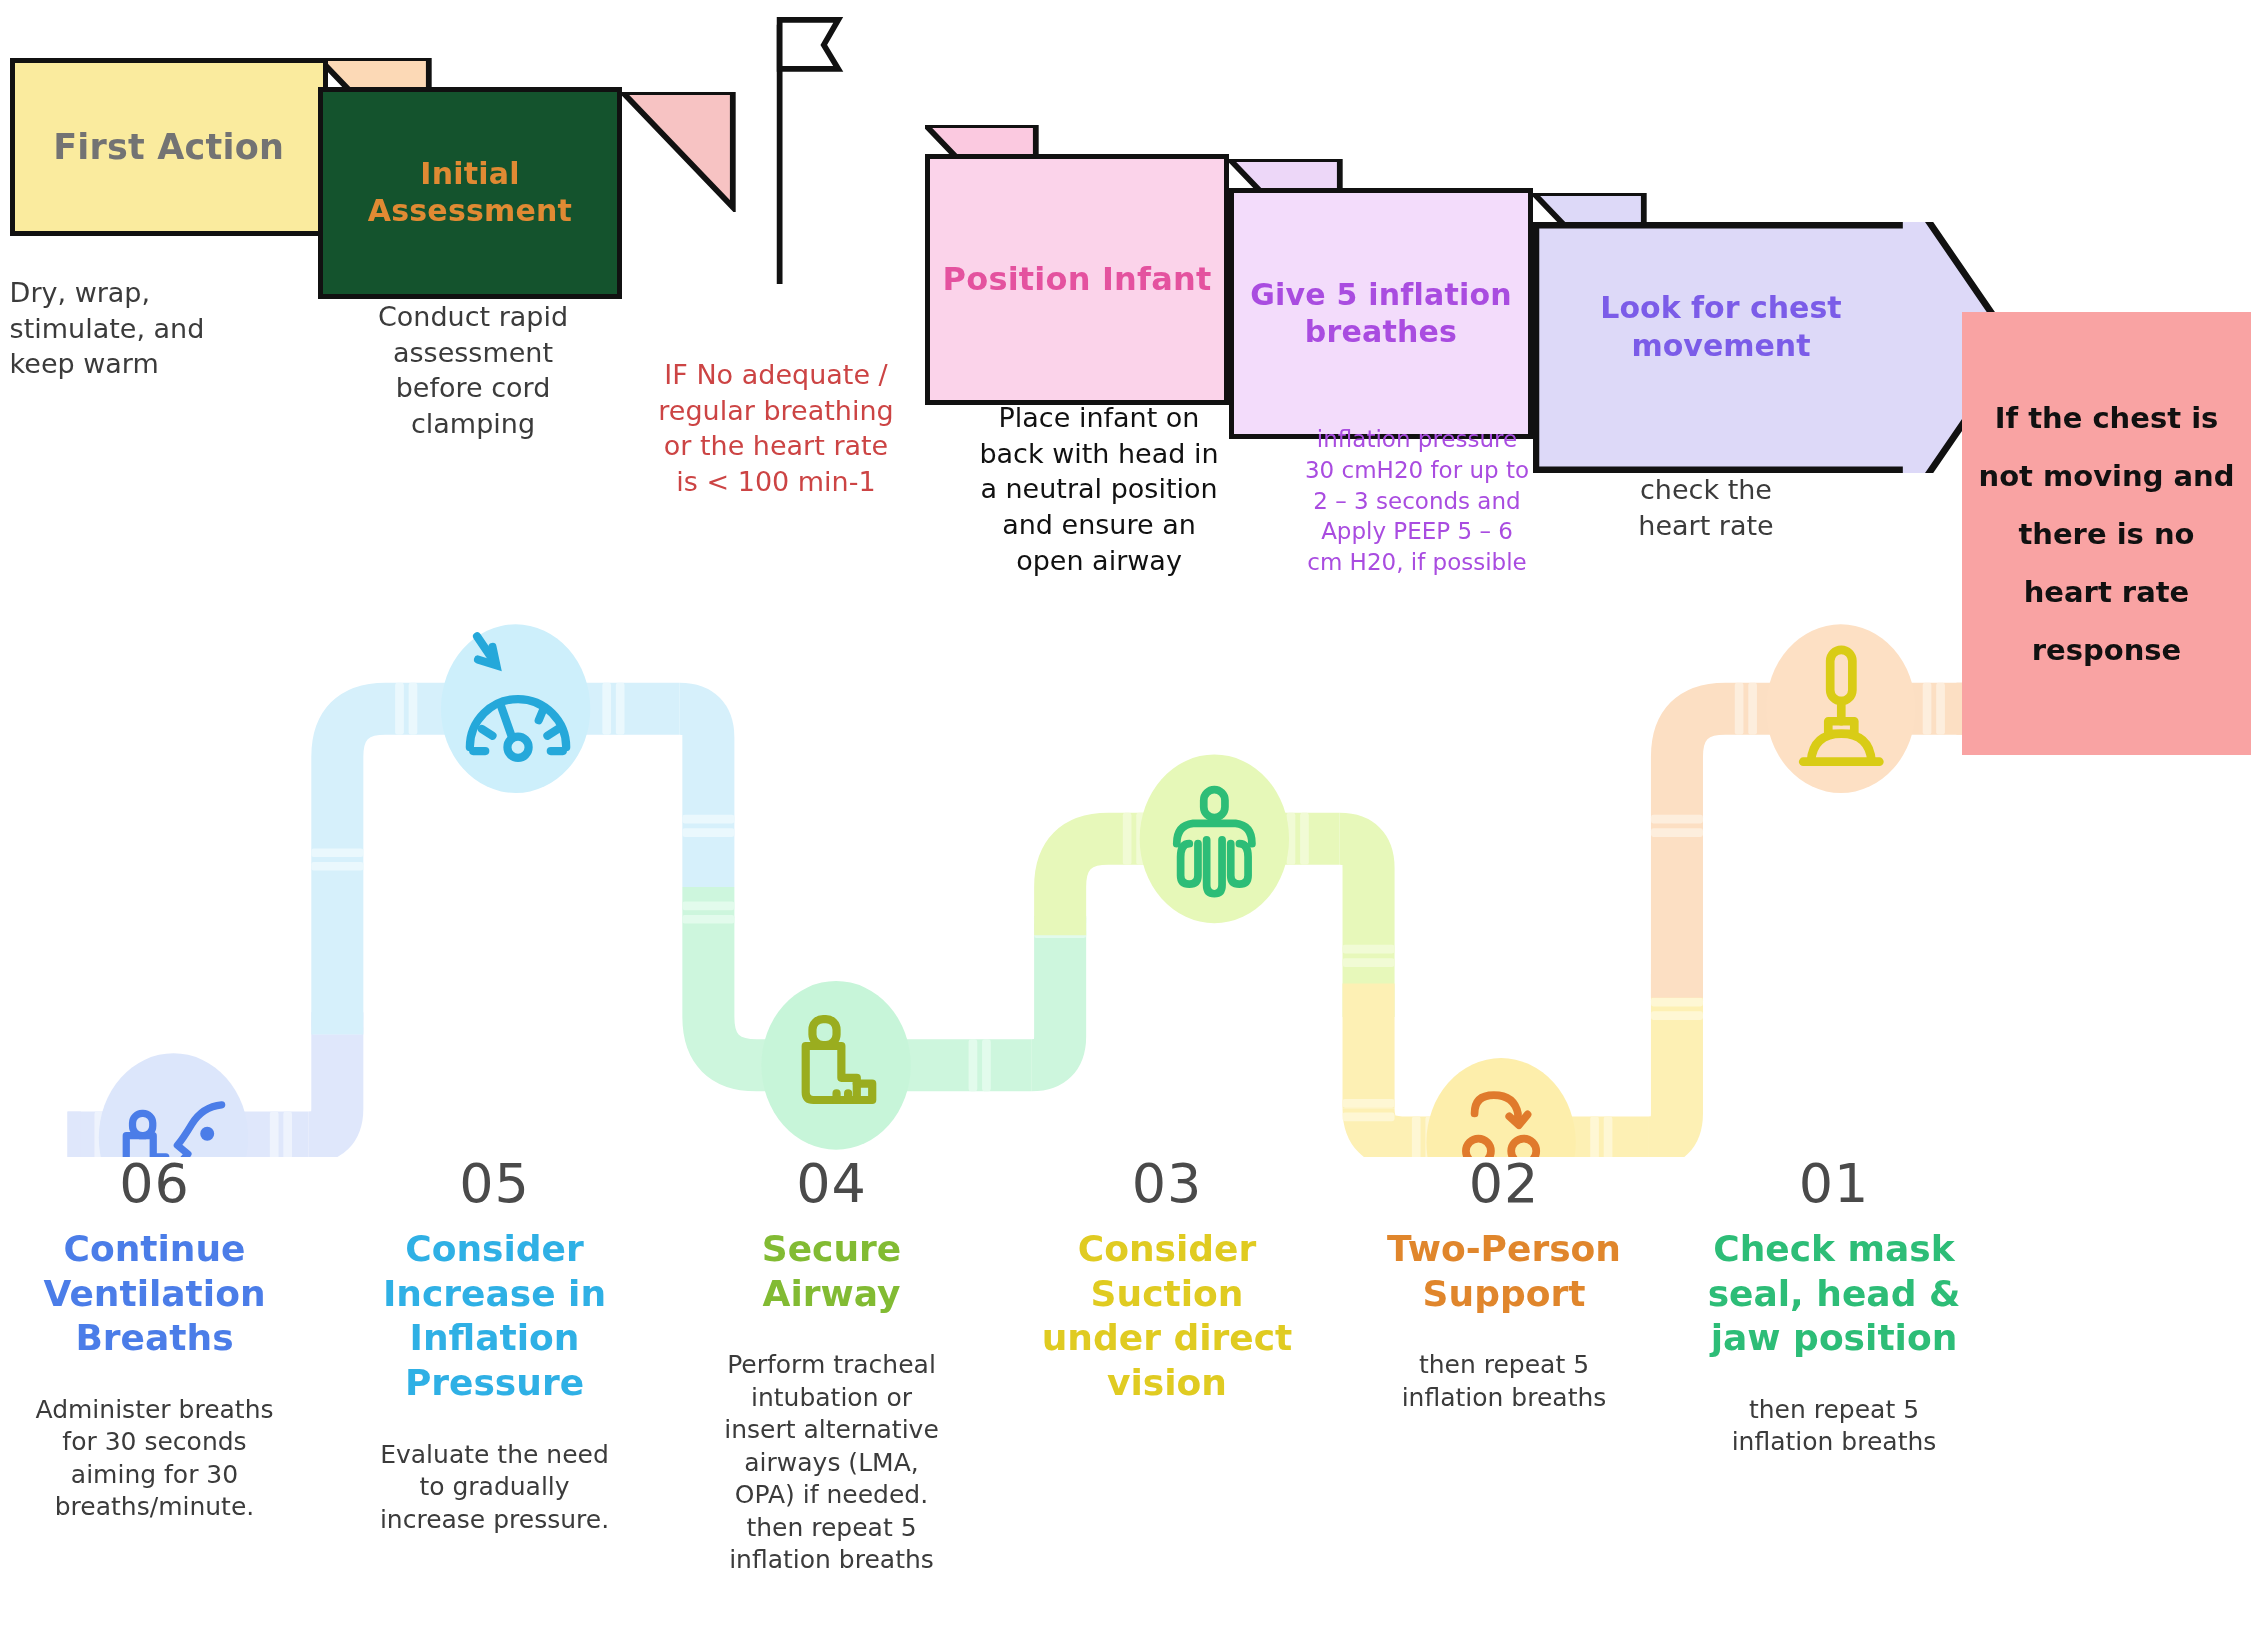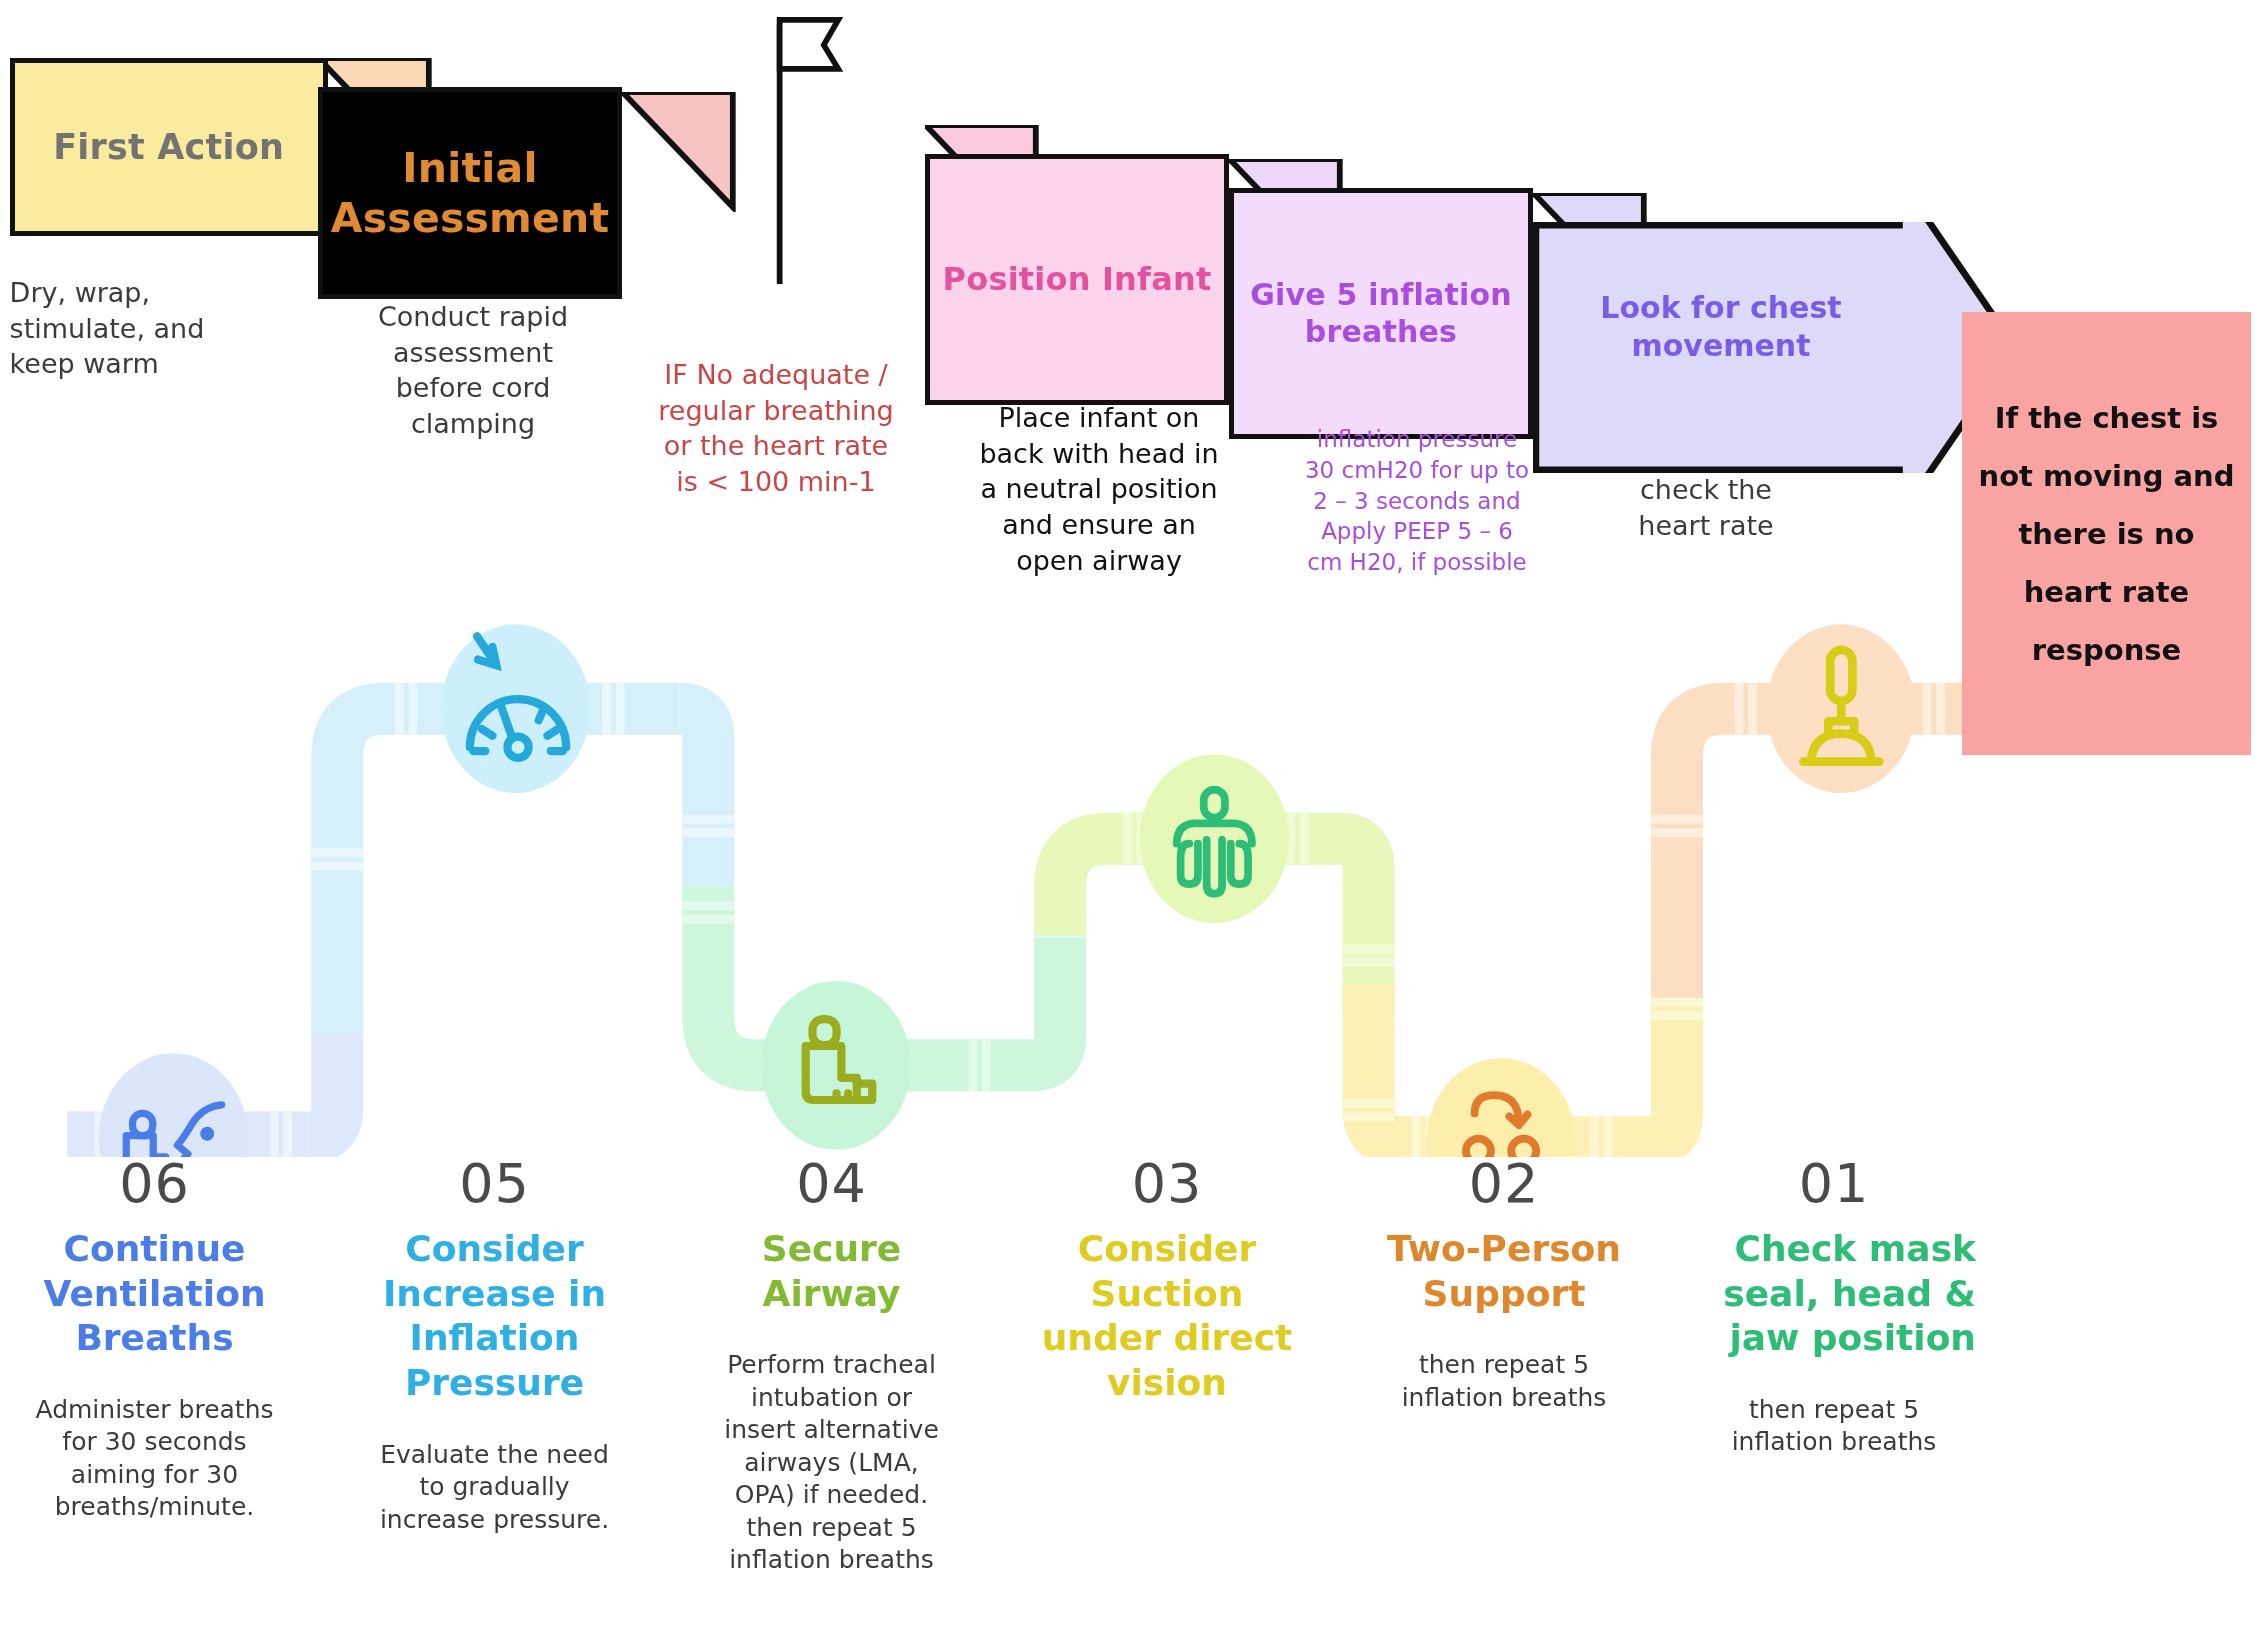--- a/index.html
+++ b/index.html
@@ -114,21 +114,21 @@
     <polygon points="0,0 230,0 230,240" fill="#edd7f8" stroke="#111" stroke-width="12"></polygon>
   </svg>
   <svg class="ribbon-fold" style="left:1533px; top:193px; width:116px; height:120px;" viewBox="0 0 240 250" width="116" height="120">
     <polygon points="0,0 230,0 230,240" fill="#ddd9f8" stroke="#111" stroke-width="12"></polygon>
   </svg>
 
   <div class="ribbon" style="left:9.6px; top:58px; width:318px; height:178px; background:#faeb9e; font-size:35px; color:#737373;">
     <span class="rtext">First Action</span>
   </div>
 
-  <div class="ribbon" style="left:318px; top:87px; width:304px; height:212px; background:#000000; font-size:41px; color:#e08a33;">
+  <div class="ribbon" style="left:318px; top:87px; width:304px; height:212px; background:#14532d; font-size:30px; color:#e08a33;">
     <span class="rtext">Initial
 Assessment</span>
   </div>
 
 
   <div class="ribbon" style="left:925px; top:154px; width:304px; height:251px; background:#fbd3ea; font-size:32px; color:#e4529f;">
     <span class="rtext">Position
 Infant</span>
   </div>
 
@@ -400,21 +400,21 @@
   <div class="step" style="left:1369px; width:270px;">
     <div class="num">02</div>
     <div class="title" style="color:#e0862c; white-space:pre-line;">Two-Person
 Support</div>
     <div class="desc" style="white-space:pre-line;">then repeat 5
 inflation breaths</div>
   </div>
 
   <div class="step" style="left:1692px; width:284px;">
     <div class="num">01</div>
-    <div class="title" style="color:#2dbd77; white-space:pre-line;text-align:right;">Check mask
+    <div class="title" style="color:#2dbd77; white-space:pre-line;">Check mask
 seal, head &amp;
 jaw position</div>
     <div class="desc" style="white-space:pre-line;">then repeat 5
 inflation breaths</div>
   </div>
 
 </div>
 
 
 </body></html>

